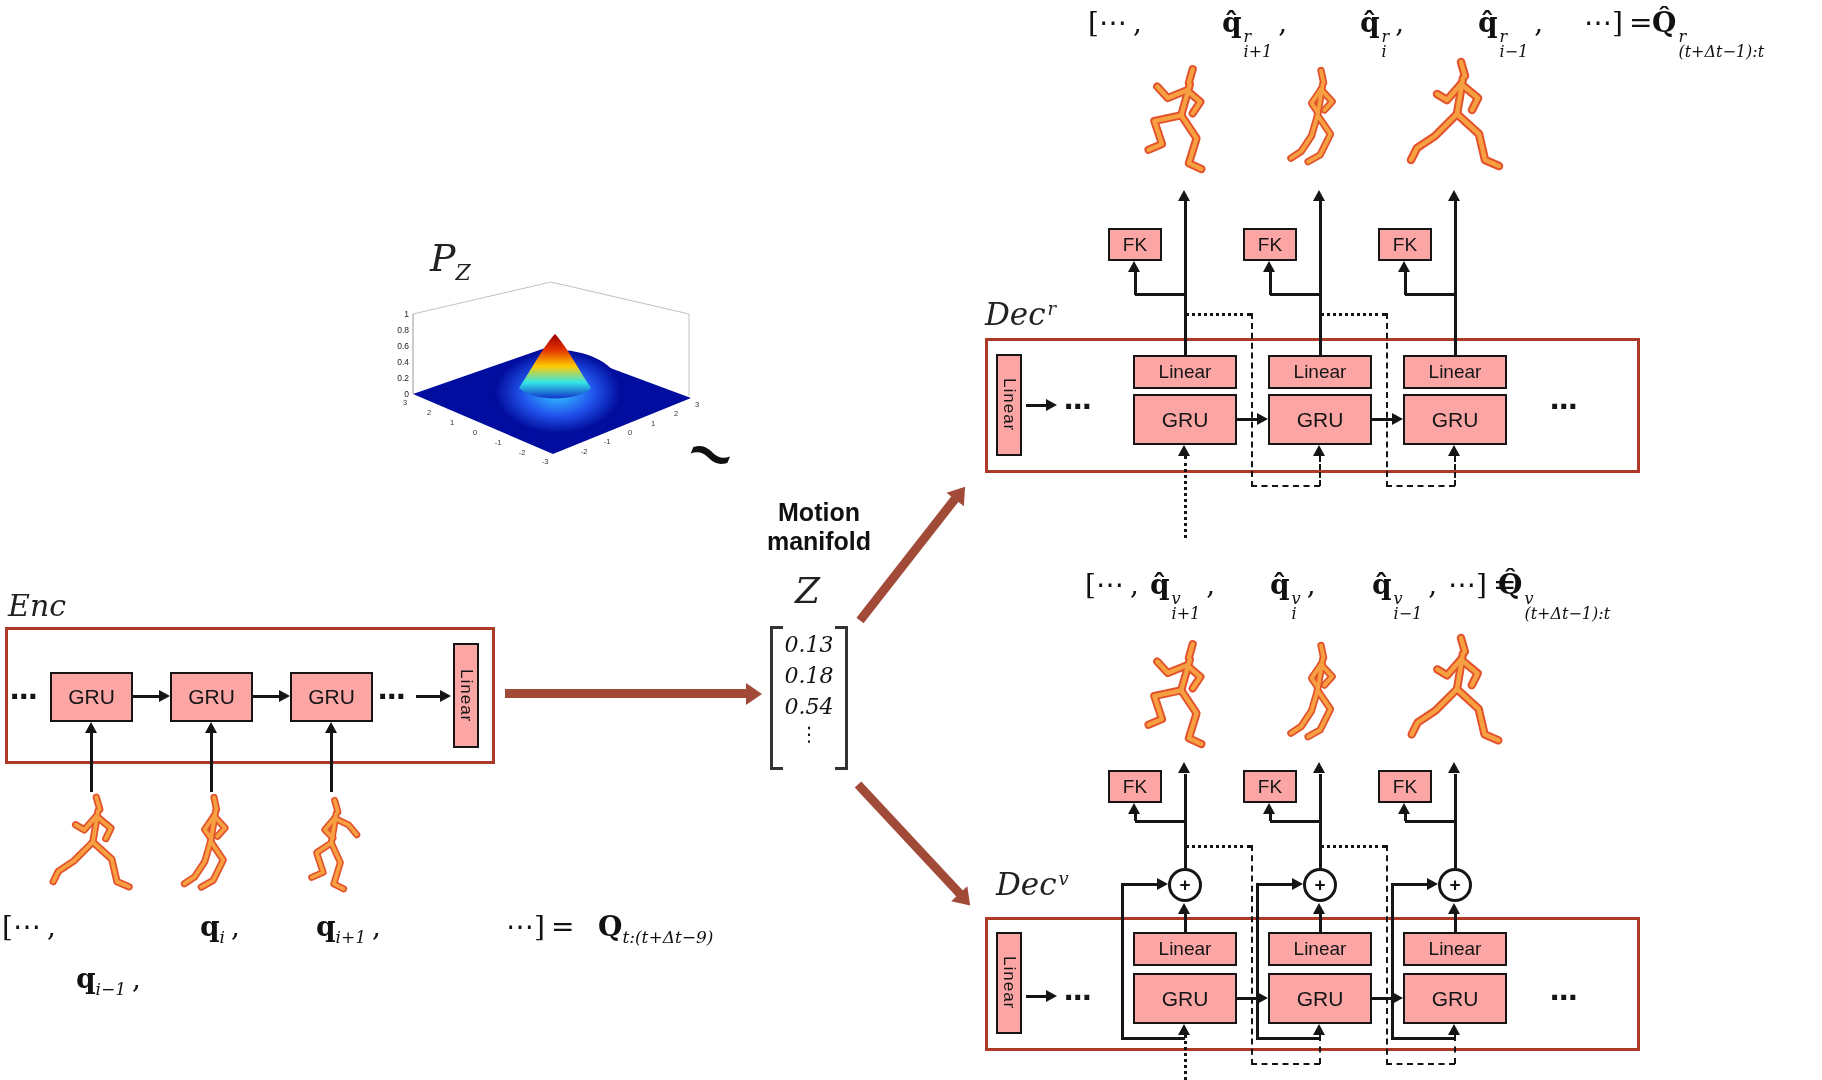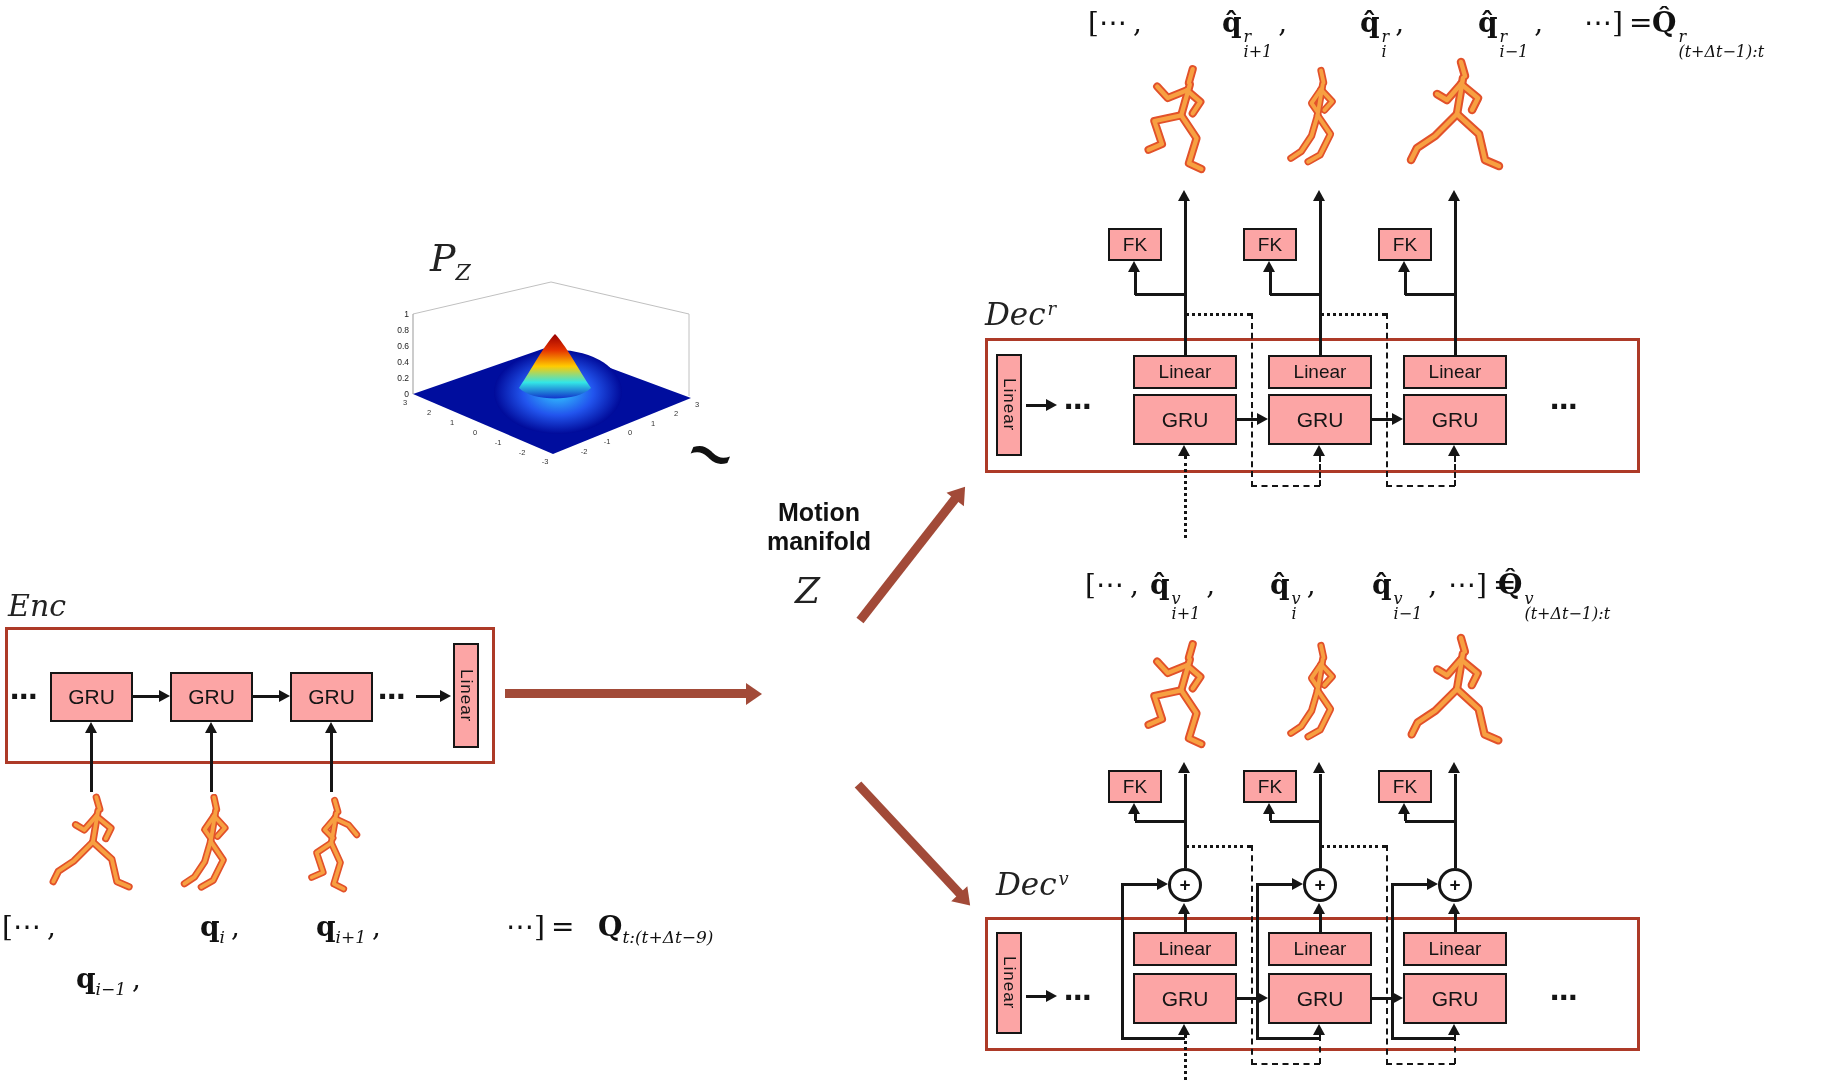--- a/index.html
+++ b/index.html
@@ -138,20 +138,30 @@
   </svg>
 
   <div class="tilde" style="left:686px;top:418px">∼</div>
 
   <div class="mm" style="left:740px;top:498px;width:158px">
     <div>Motion</div>
     <div>manifold</div>
   </div>
   <div class="math-label" style="left:795px;top:570px;font-size:36px">Z</div>
 
+  <div class="vecwrap" style="left:770px;top:626px;width:78px;height:144px">
+    <div class="br-l"></div>
+    <div class="br-r"></div>
+    <div class="vecvals">
+      <div>0.13</div>
+      <div>0.18</div>
+      <div>0.54</div>
+      <div class="vdots">⋮</div>
+    </div>
+  </div>
 
   <div class="red-arrow" style="left:505px;top:689px;width:242px">
       <div class="ra-head"></div>
     </div>
   <div class="red-arrow" style="left:860px;top:616px;width:155px;transform:rotate(-52deg)">
       <div class="ra-head"></div>
     </div>
   <div class="red-arrow" style="left:858px;top:780px;width:150px;transform:rotate(47deg)">
       <div class="ra-head"></div>
     </div>

